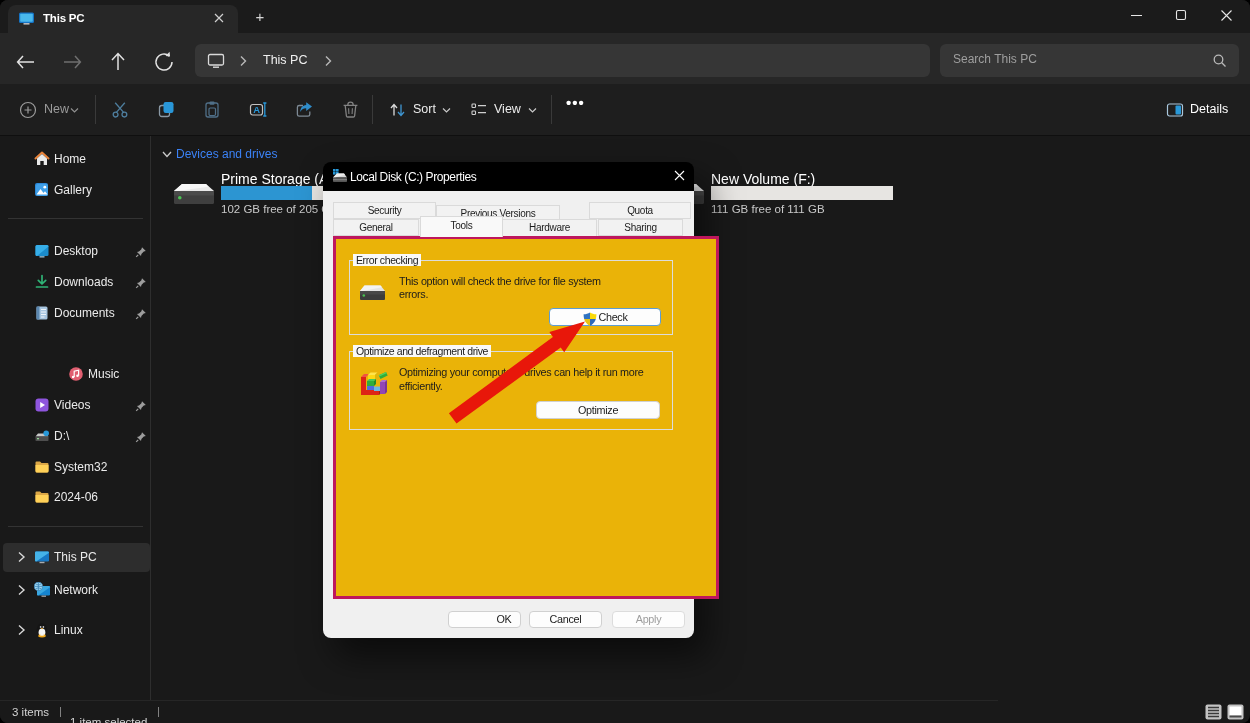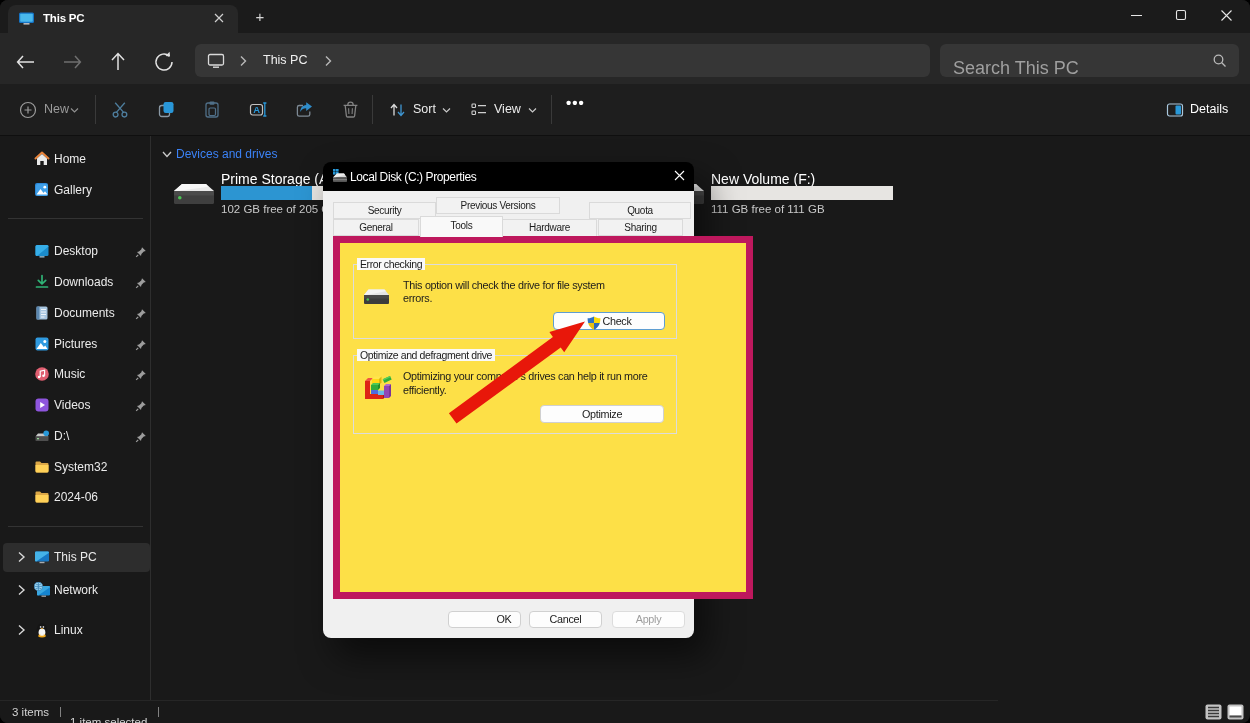--- a/index.html
+++ b/index.html
@@ -15,21 +15,21 @@
 #tab .ticon { position:absolute; left:10px; top:5px; }
 #tab .tlabel { position:absolute; left:35px; top:7px; font-size:11.5px; color:#fff; font-weight:700; letter-spacing:-0.2px;}
 #tab .tx { position:absolute; left:202px; top:4px; width:18px; height:18px;}
 #plus { position:absolute; left:252px; top:9px; width:16px; height:16px; color:#d6d6d6; font-size:15px; line-height:16px; text-align:center; font-weight:400;}
 .wbtn { position:absolute; top:0; width:45px; height:31px; color:#e6e6e6; text-align:center; }
 
 #navrow { position:absolute; left:0; top:33px; width:1250px; height:51px; background:#272727; }
 .navico { position:absolute; top:13px; width:32px; height:32px; }
 #crumb { position:absolute; left:195px; top:11px; width:735px; height:33px; background:#363636; border-radius:6px; }
 #search { position:absolute; left:940px; top:11px; width:299px; height:33px; background:#363636; border-radius:6px; }
-#search .ph { position:absolute; left:13px; top:14px; font-size:18px; color:#9f9f9f; }
+#search .ph { position:absolute; left:13px; top:8px; font-size:12px; color:#9f9f9f; }
 
 #toolbar { position:absolute; left:0; top:84px; width:1250px; height:52px; background:#1e1e1e; border-bottom:1px solid #0f0f0f;}
 .tsep { position:absolute; top:11px; width:1px; height:29px; background:#3a3a3a; }
 .tbtxt { position:absolute; top:18px; font-size:12.5px; color:#ececec; }
 
 #sidebar { position:absolute; left:0; top:136px; width:151px; height:564px; background:#191919; border-right:1px solid #2e2e2e; }
 .sbitem { position:absolute; left:0; width:151px; height:28px; }
 .sbitem .ico { position:absolute; left:34px; top:6px; }
 .sbitem .lab { position:absolute; left:54px; top:7px; font-size:12px; color:#ebebeb; }
 .sbitem .pin { position:absolute; left:135px; top:7px; }
@@ -44,21 +44,21 @@
 
 #statusbar { position:absolute; left:0; top:700px; width:998px; height:23px; background:#191919; border-top:1px solid #262626; color:#d4d4d4; font-size:11.5px; }
 
 #dlg { position:absolute; left:323px; top:162px; width:371px; height:476px;
   box-shadow: 12px 18px 34px rgba(0,0,0,.55); border-radius:8px; }
 #dlgtitle { position:absolute; left:0; top:0; width:371px; height:29px; background:#000; border-radius:8px 8px 0 0;}
 #dlgtitle .t { position:absolute; left:27px; top:7.5px; font-size:12px; letter-spacing:-0.4px; color:#fff; }
 #dlgtitle .x { position:absolute; left:349px; top:6px; }
 #dlgbody { position:absolute; left:0; top:29px; width:371px; height:447px; background:#f0f0f0; border-radius:0 0 8px 8px; }
 .tabcell { position:absolute; font-size:10px; letter-spacing:-0.3px; color:#1b1b1b; text-align:center; background:#f2f2f2; border:1px solid #dadada; }
-#page { position:absolute; left:10px; top:45px; width:420px; height:363px; background:#fde047; border:7px solid #be185d; }
+#page { position:absolute; left:10px; top:45px; width:386px; height:363px; background:#eab308; border:3px solid #be185d; }
 .grp { position:absolute; border:1px solid #dcdcdc; }
 .grplab { position:absolute; top:-7px; left:3px; background:#f9f9f9; padding:0 3px; font-size:10.5px; letter-spacing:-0.4px; color:#1b1b1b; }
 .dtext { position:absolute; font-size:10.8px; letter-spacing:-0.3px; color:#1b1b1b; line-height:13.6px; }
 .dbtn { position:absolute; background:#fdfdfd; border:1px solid #d0d0d0; border-radius:4px; font-size:10.8px; letter-spacing:-0.3px; color:#1b1b1b; text-align:center; }
 </style>
 </head>
 <body>
 <div id="win">
 
   <div id="tabstrip">
@@ -240,34 +240,22 @@
             <rect x="2.5" y="1.5" width="3" height="13" fill="#5b87b0"></rect>
             <path d="M7 4.5 H12 M7 7 H12 M7 9.5 H12 M7 12 H10.5" stroke="#eef4fa" stroke-width="1"></path>
           </svg></span>
       <span class="lab">Documents</span>
       <span class="pin"><svg width="12" height="12">
             <path d="M7 1.2 L10.8 5 L8.8 5.6 L6.4 8 L6 10 L2 6 L4 5.6 L6.4 3.2 Z" fill="#9d9d9d"></path>
             <path d="M3.2 8.8 L1.2 10.8" stroke="#9d9d9d" stroke-width="1.2"></path>
           </svg></span>
     </div>
 
-    <div class="sbitem" style="top:194px;">
-      <span class="ico"><svg width="16" height="16">
-            <rect x="1.5" y="1.5" width="13" height="13" rx="2" fill="#2f9ae0"></rect>
-            <circle cx="10.8" cy="5.4" r="1.5" fill="#fff"></circle>
-            <path d="M2.5 13 L6.8 7 L9.8 11 L11.2 9.4 L13.5 13 Z" fill="#fff"></path>
-          </svg></span>
-      <span class="lab">Pictures</span>
-      <span class="pin"><svg width="12" height="12">
-            <path d="M7 1.2 L10.8 5 L8.8 5.6 L6.4 8 L6 10 L2 6 L4 5.6 L6.4 3.2 Z" fill="#9d9d9d"></path>
-            <path d="M3.2 8.8 L1.2 10.8" stroke="#9d9d9d" stroke-width="1.2"></path>
-          </svg></span>
-    </div>
-
-    <div class="sbitem" style="top:224px;">
+
+    <div class="sbitem" style="top:224px;margin-left:34px;">
       <span class="ico"><svg width="16" height="16">
             <circle cx="8" cy="8" r="6.8" fill="#e05e70"></circle>
             <circle cx="8" cy="8" r="6.8" fill="url(#)"></circle>
             <path d="M6.2 11 V5.2 L10.6 4.2 V9.8" stroke="#fff" stroke-width="1.2" fill="none"></path>
             <circle cx="5.1" cy="11" r="1.3" fill="#fff"></circle>
             <circle cx="9.5" cy="9.8" r="1.3" fill="#fff"></circle>
           </svg></span>
       <span class="lab">Music</span>
       <span class="pin"><svg width="12" height="12">
             <path d="M7 1.2 L10.8 5 L8.8 5.6 L6.4 8 L6 10 L2 6 L4 5.6 L6.4 3.2 Z" fill="#9d9d9d"></path>
@@ -425,21 +413,21 @@
           <rect x="2" y="11.2" width="14" height="1" fill="#888"></rect>
         </svg>
       <span class="t">Local Disk (C:) Properties</span>
       <span class="x"><svg width="16" height="16">
             <path d="M3 3 L12 12 M12 3 L3 12" stroke="#ffffff" stroke-width="1.1"></path>
           </svg></span>
     </div>
     <div id="dlgbody">
 
       <div class="tabcell" style="left:10px; top:11px; width:103px; height:17px; line-height:16px;">Security</div>
-      <div class="tabcell" style="left:113px; top:6px; width:124px; height:17px; line-height:16px;">Previous Versions</div>
+      <div class="tabcell" style="left:113px; top:14px; width:124px; height:17px; line-height:16px;">Previous Versions</div>
       <div class="tabcell" style="left:266px; top:11px; width:102px; height:17px; line-height:16px;">Quota</div>
 
       <div class="tabcell" style="left:10px; top:28px; width:86px; height:17px; line-height:15px;">General</div>
       <div class="tabcell" style="left:179px; top:28px; width:95px; height:24px; line-height:15px;">Hardware</div>
       <div class="tabcell" style="left:275px; top:28px; width:85px; height:17px; line-height:15px;">Sharing</div>
       <div class="tabcell" style="left:97px; top:25px; width:83px; height:21px; line-height:17px; background:#f9f9f9; border-bottom:none; z-index:3;">Tools</div>
 
       <div id="page">
 
         <div class="grp" style="left:13px; top:21px; width:324px; height:75px;">

